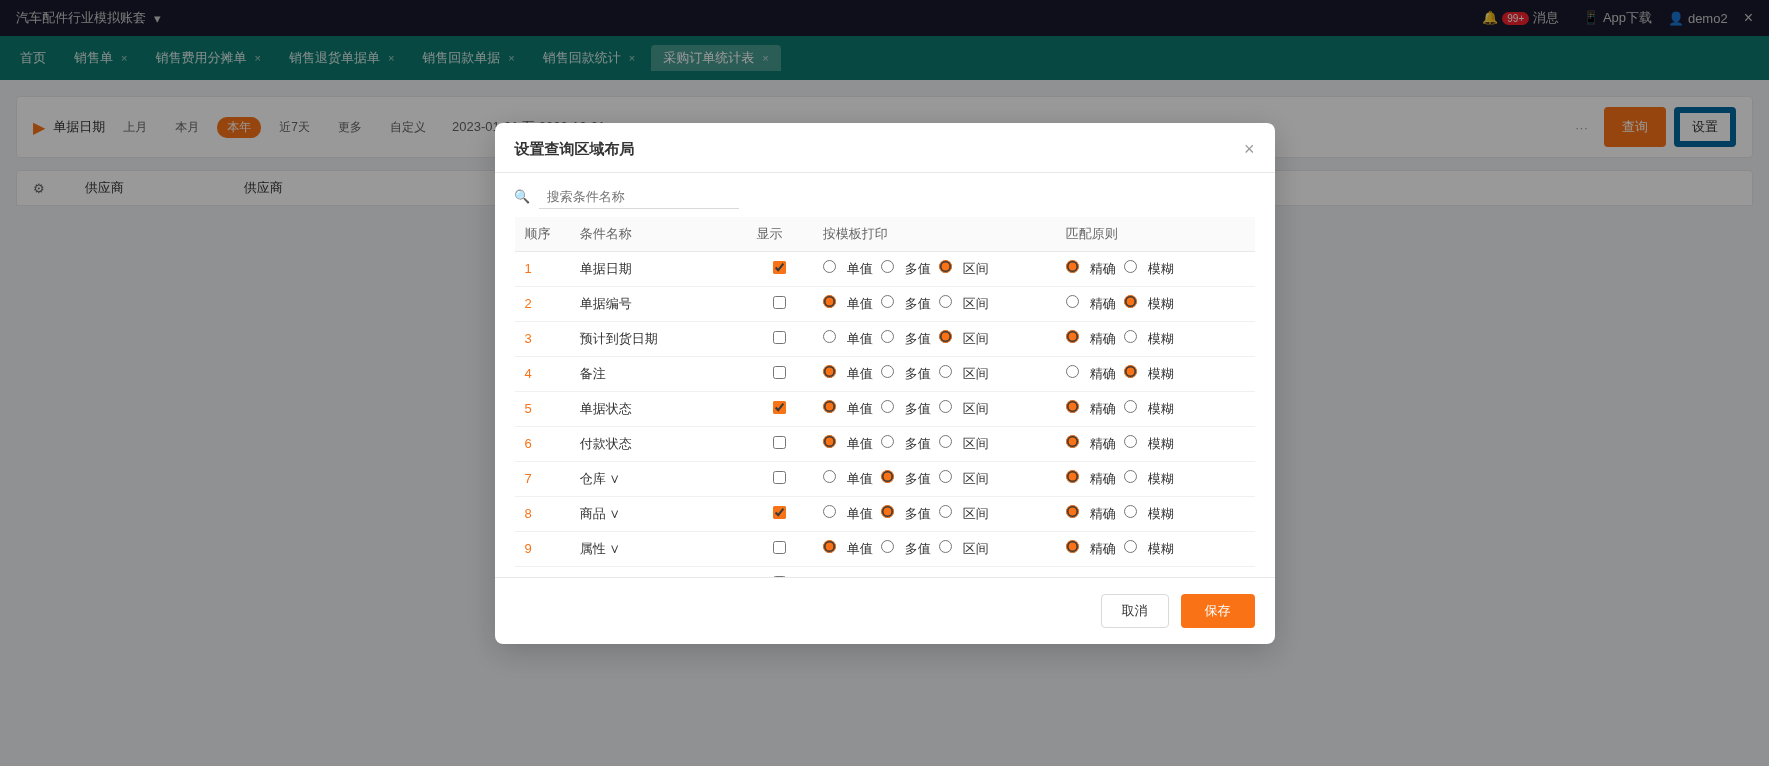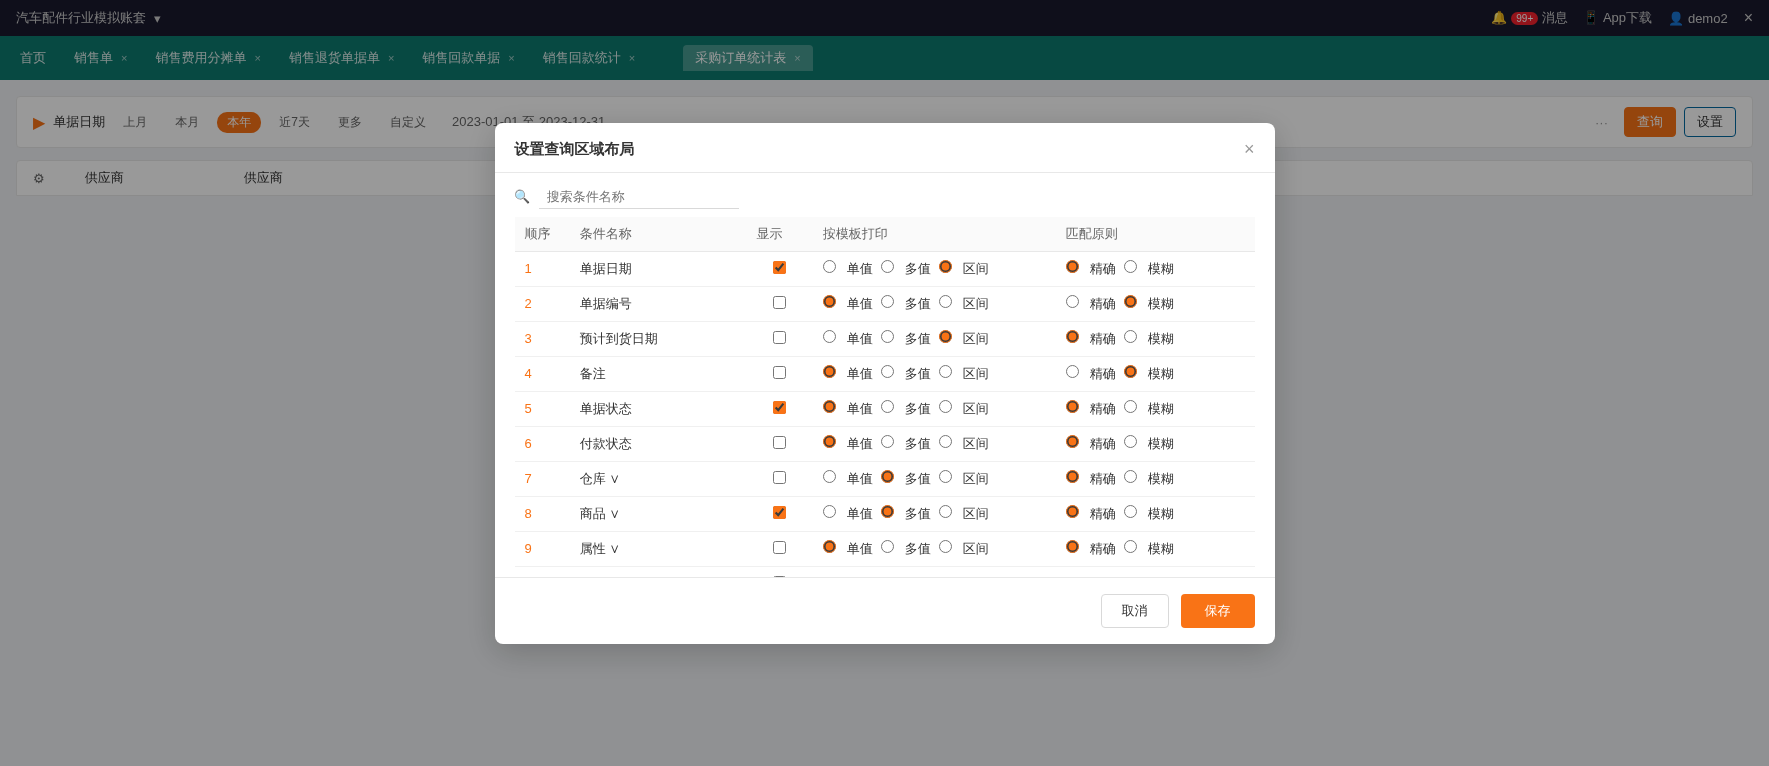--- a/index.html
+++ b/index.html
@@ -225,37 +225,37 @@
 
     .page-header-row {
       display: flex;
       align-items: center;
       justify-content: space-between;
       margin-bottom: 10px;
     }
     .page-header-actions { display: flex; gap: 8px; align-items: center; }
     .action-btn { padding: 5px 12px; border: 1px solid #d9d9d9; border-radius: 4px; background: #fff; font-size: 13px; cursor: pointer; color: #333; display: flex; align-items: center; gap: 4px; }
     .action-btn.refresh { color: #f97316; border-color: #f97316; }
-    .float-btn { padding: 5px 12px; border: 1px solid #0369a1; border-radius: 4px; background: #fff; font-size: 13px; cursor: pointer; color: #333; }
+    .float-btn { padding: 5px 12px; border: 6px solid #0369a1; border-radius: 4px; background: #fff; font-size: 13px; cursor: pointer; color: #333; }
     .float-btn.primary { background: #f97316; color: #fff; border-color: #f97316; }
   </style>
 </head>
 <body>
 
 <div class="top-bar">
   <div class="top-bar-left">
     <span>汽车配件行业模拟账套</span>
     <span style="cursor:pointer;">▾</span>
   </div>
   <div class="top-bar-right">
     <span style="position:relative; cursor:pointer;">
       🔔 <span class="badge-dot" style="position:relative;top:0;right:0;display:inline-block;">99+</span>
       <span>消息</span>
     </span>
-    <span style="cursor:pointer;">
+    <span style="cursor:pointer;margin-left:9px;">
       📱 <span>App下载</span>
     </span>
     <span style="cursor:pointer;">
       👤 <span>demo2</span>
     </span>
     <span class="close-btn-top">×</span>
   </div>
 </div>
 
 <div class="main-nav">
@@ -275,21 +275,21 @@
     <span class="tab-close">×</span>
   </div>
   <div class="nav-tab">
     <span>销售回款单据</span>
     <span class="tab-close">×</span>
   </div>
   <div class="nav-tab">
     <span>销售回款统计</span>
     <span class="tab-close">×</span>
   </div>
-  <div class="nav-tab active" style="background:rgba(255,255,255,0.25);margin-left:32px;">
+  <div class="nav-tab active" style="background:rgba(255,255,255,0.25);">
     <span>采购订单统计表</span>
     <span class="tab-close">×</span>
   </div>
 </div>
 
 <div class="page-content">
 
   <div class="filter-bar">
     <span style="color:#f97316; cursor:pointer; font-size:16px;">▶</span>
     <span style="color:#333;">单据日期</span>

